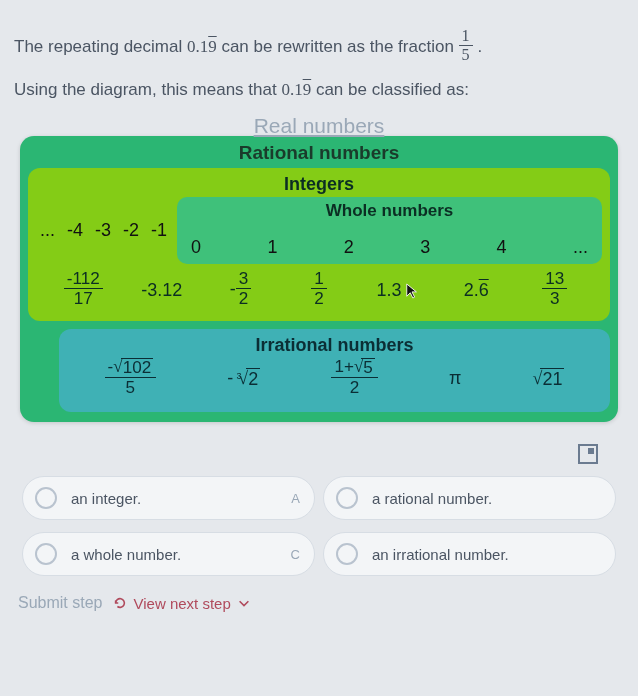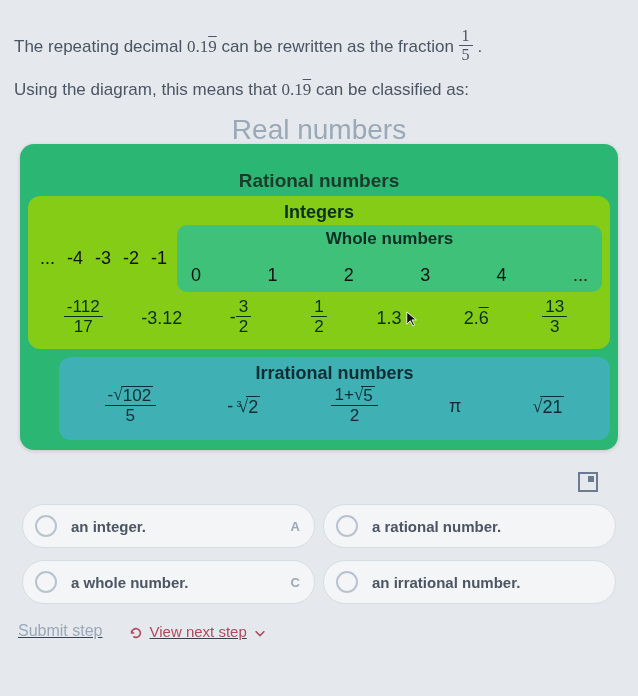--- a/index.html
+++ b/index.html
@@ -13,26 +13,26 @@
     }
     .content { padding: 18px 14px 0 14px; }
     .problem-text { font-size: 17px; line-height: 1.55; color: #4b5563; margin-bottom: 10px; margin-top: 12px; }
     .math { font-family: "Cambria Math", Georgia, serif; }
     .bar { text-decoration: overline; }
     .frac { display: inline-flex; flex-direction: column; align-items: center; vertical-align: middle; font-size: 0.95em; line-height: 1; position: relative; top: -2px; }
     .frac .num { border-bottom: 1px solid currentColor; padding: 0 3px 1px; }
     .frac .den { padding-top: 1px; }
 
     .diagram-wrap { padding: 0 6px; }
-    .real-label { text-align: center; color: #9aa8b7; font-size: 28px; font-weight: 500; margin-top: 2px; }
+    .real-label { text-align: center; color: #9aa8b7; font-size: 21px; font-weight: 500; margin-top: 2px; text-decoration: underline; }
 
     .real-box {
       background: #2bb673;
       border-radius: 14px;
-      padding: 20px 8px 10px 8px;
+      padding: 0 8px 10px 8px;
       margin-top: -2px;
       box-shadow: 0 1px 4px rgba(0,0,0,0.15);
     }
     .rational-label { text-align: center; font-size: 19px; font-weight: 600; color: #1a3b2b; padding: 6px 0 4px; }
     .rational-box {
       background: #84cc16;
       border-radius: 12px;
       padding: 2px 8px 10px 8px;
       color: #133;
     }
@@ -58,37 +58,37 @@
     .irr-row { display: flex; justify-content: space-around; align-items: center; font-size: 18px; color: #0b2e35; }
 
     .radic { display: inline-flex; align-items: flex-start; }
     .radic .sym { font-family: "Cambria Math", serif; }
     .radic .rad { border-top: 1px solid currentColor; padding: 0 2px; margin-left: -2px; }
     .root3 { font-size: 0.5em; position: relative; top: -0.6em; left: 0.35em; }
 
     .popout { float: right; margin: 22px 26px 0 0; width: 20px; height: 20px; border: 2px solid #6b7b90; position: relative; cursor: pointer; }
     .popout::after { content: ''; position: absolute; top: 2px; right: 2px; width: 6px; height: 6px; background: #6b7b90; }
 
-    .answers { clear: both; padding: 12px 8px 0; display: grid; grid-template-columns: 1fr 1fr; gap: 12px 8px; font-weight: bold; }
+    .answers { clear: both; padding: 12px 8px 0; display: grid; grid-template-columns: 1fr 1fr; gap: 12px 8px; }
     .option {
       display: flex; align-items: center; gap: 14px;
       background: #f3f5f7;
       border: 1px solid #d7dde4;
       border-radius: 26px;
       padding: 10px 12px;
       font-size: 15px; color: #4b5563;
       cursor: pointer;
       position: relative;
     }
     .option .radio { width: 22px; height: 22px; border: 2px solid #b9c3cf; border-radius: 50%; flex-shrink: 0; }
     .option .letter { position: absolute; right: 14px; color: #9aa8b7; font-size: 13px; }
 
-    .bottom { display: flex; align-items: center; gap: 27px; padding: 18px 0 0 0; text-decoration: underline; }
+    .bottom { display: flex; align-items: center; gap: 11px; padding: 18px 0 0 0; }
     .submit { color: #9aa8b7; font-size: 16px; font-weight: 500; padding-left: 4px; }
-    .next { display: flex; align-items: flex-end; gap: 6px; color: #b04a5c; font-size: 15px; }
+    .next { display: flex; align-items: center; gap: 6px; color: #b04a5c; font-size: 15px; }
     .chev { width: 14px; height: 14px; }
   </style>
 </head>
 <body>
 
 <div class="content">
   <p class="problem-text">
     <span>The repeating decimal </span><span class="math"><span>0.1</span><span class="bar">9</span></span><span> can be rewritten as the fraction </span>
     <span class="frac math">
         <span class="num">1</span>

